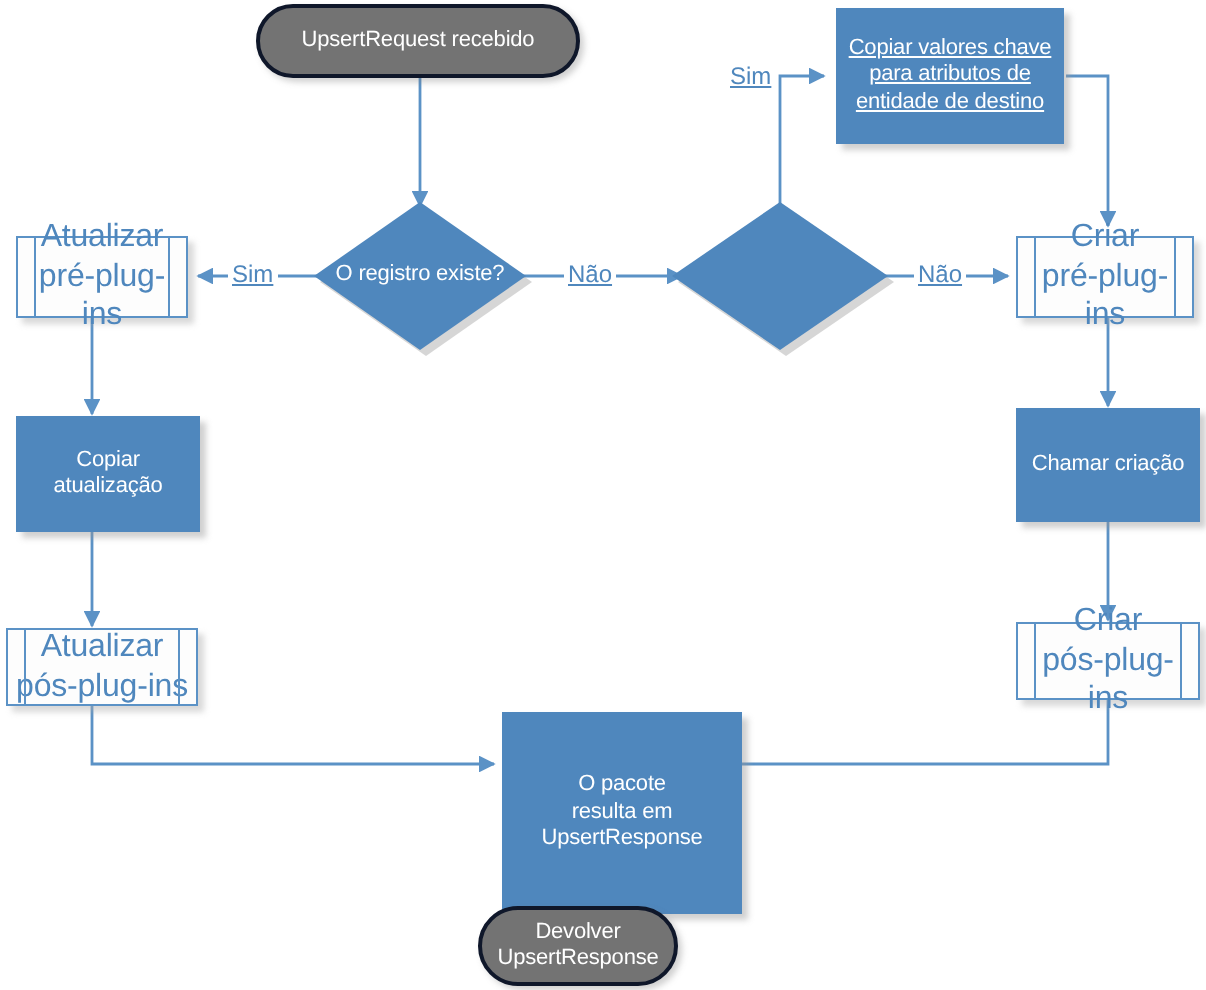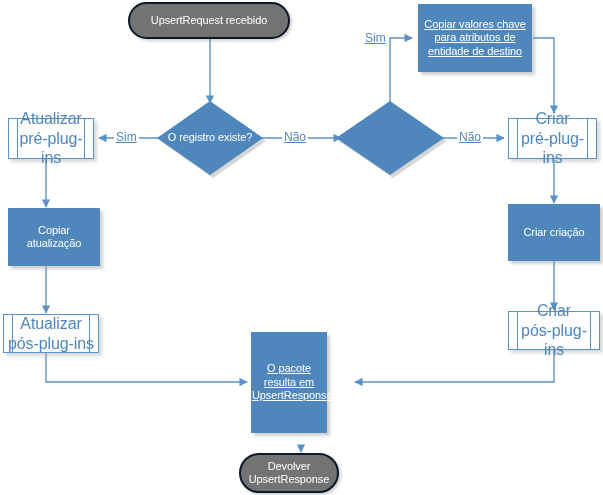--- a/index.html
+++ b/index.html
@@ -189,34 +189,34 @@
     <span class="lbl">Criar
 pré-plug-ins</span>
   </div>
 
   <div class="node process-solid" style="left:8px; top:208px; width:92px; height:58px;">
     <span class="lbl">Copiar
 atualização</span>
   </div>
 
   <div class="node process-solid" style="left:508px; top:204px; width:92px; height:57px;">
-    <span class="lbl">Criar criação</span>
+    <span class="lbl">Chamar criação</span>
   </div>
 
   <div class="node predefined" style="left:3px; top:314px; width:96px; height:39px;">
     <span class="lbl">Atualizar
 pós-plug-ins</span>
   </div>
 
   <div class="node predefined" style="left:508px; top:311px; width:92px; height:39px;">
     <span class="lbl">Criar
 pós-plug-ins</span>
   </div>
 
-  <div class="node process-solid" style="left:251px; top:332px; width:76px; height:101px;text-decoration:underline;">
+  <div class="node process-solid" style="left:251px; top:356px; width:120px; height:101px;">
     <span class="lbl">O pacote
 resulta em
 UpsertResponse</span>
   </div>
 
   <div class="node terminator" style="left:239px; top:453px; width:100px; height:40px;">
     <span class="lbl">Devolver
 UpsertResponse</span>
   </div>
 

